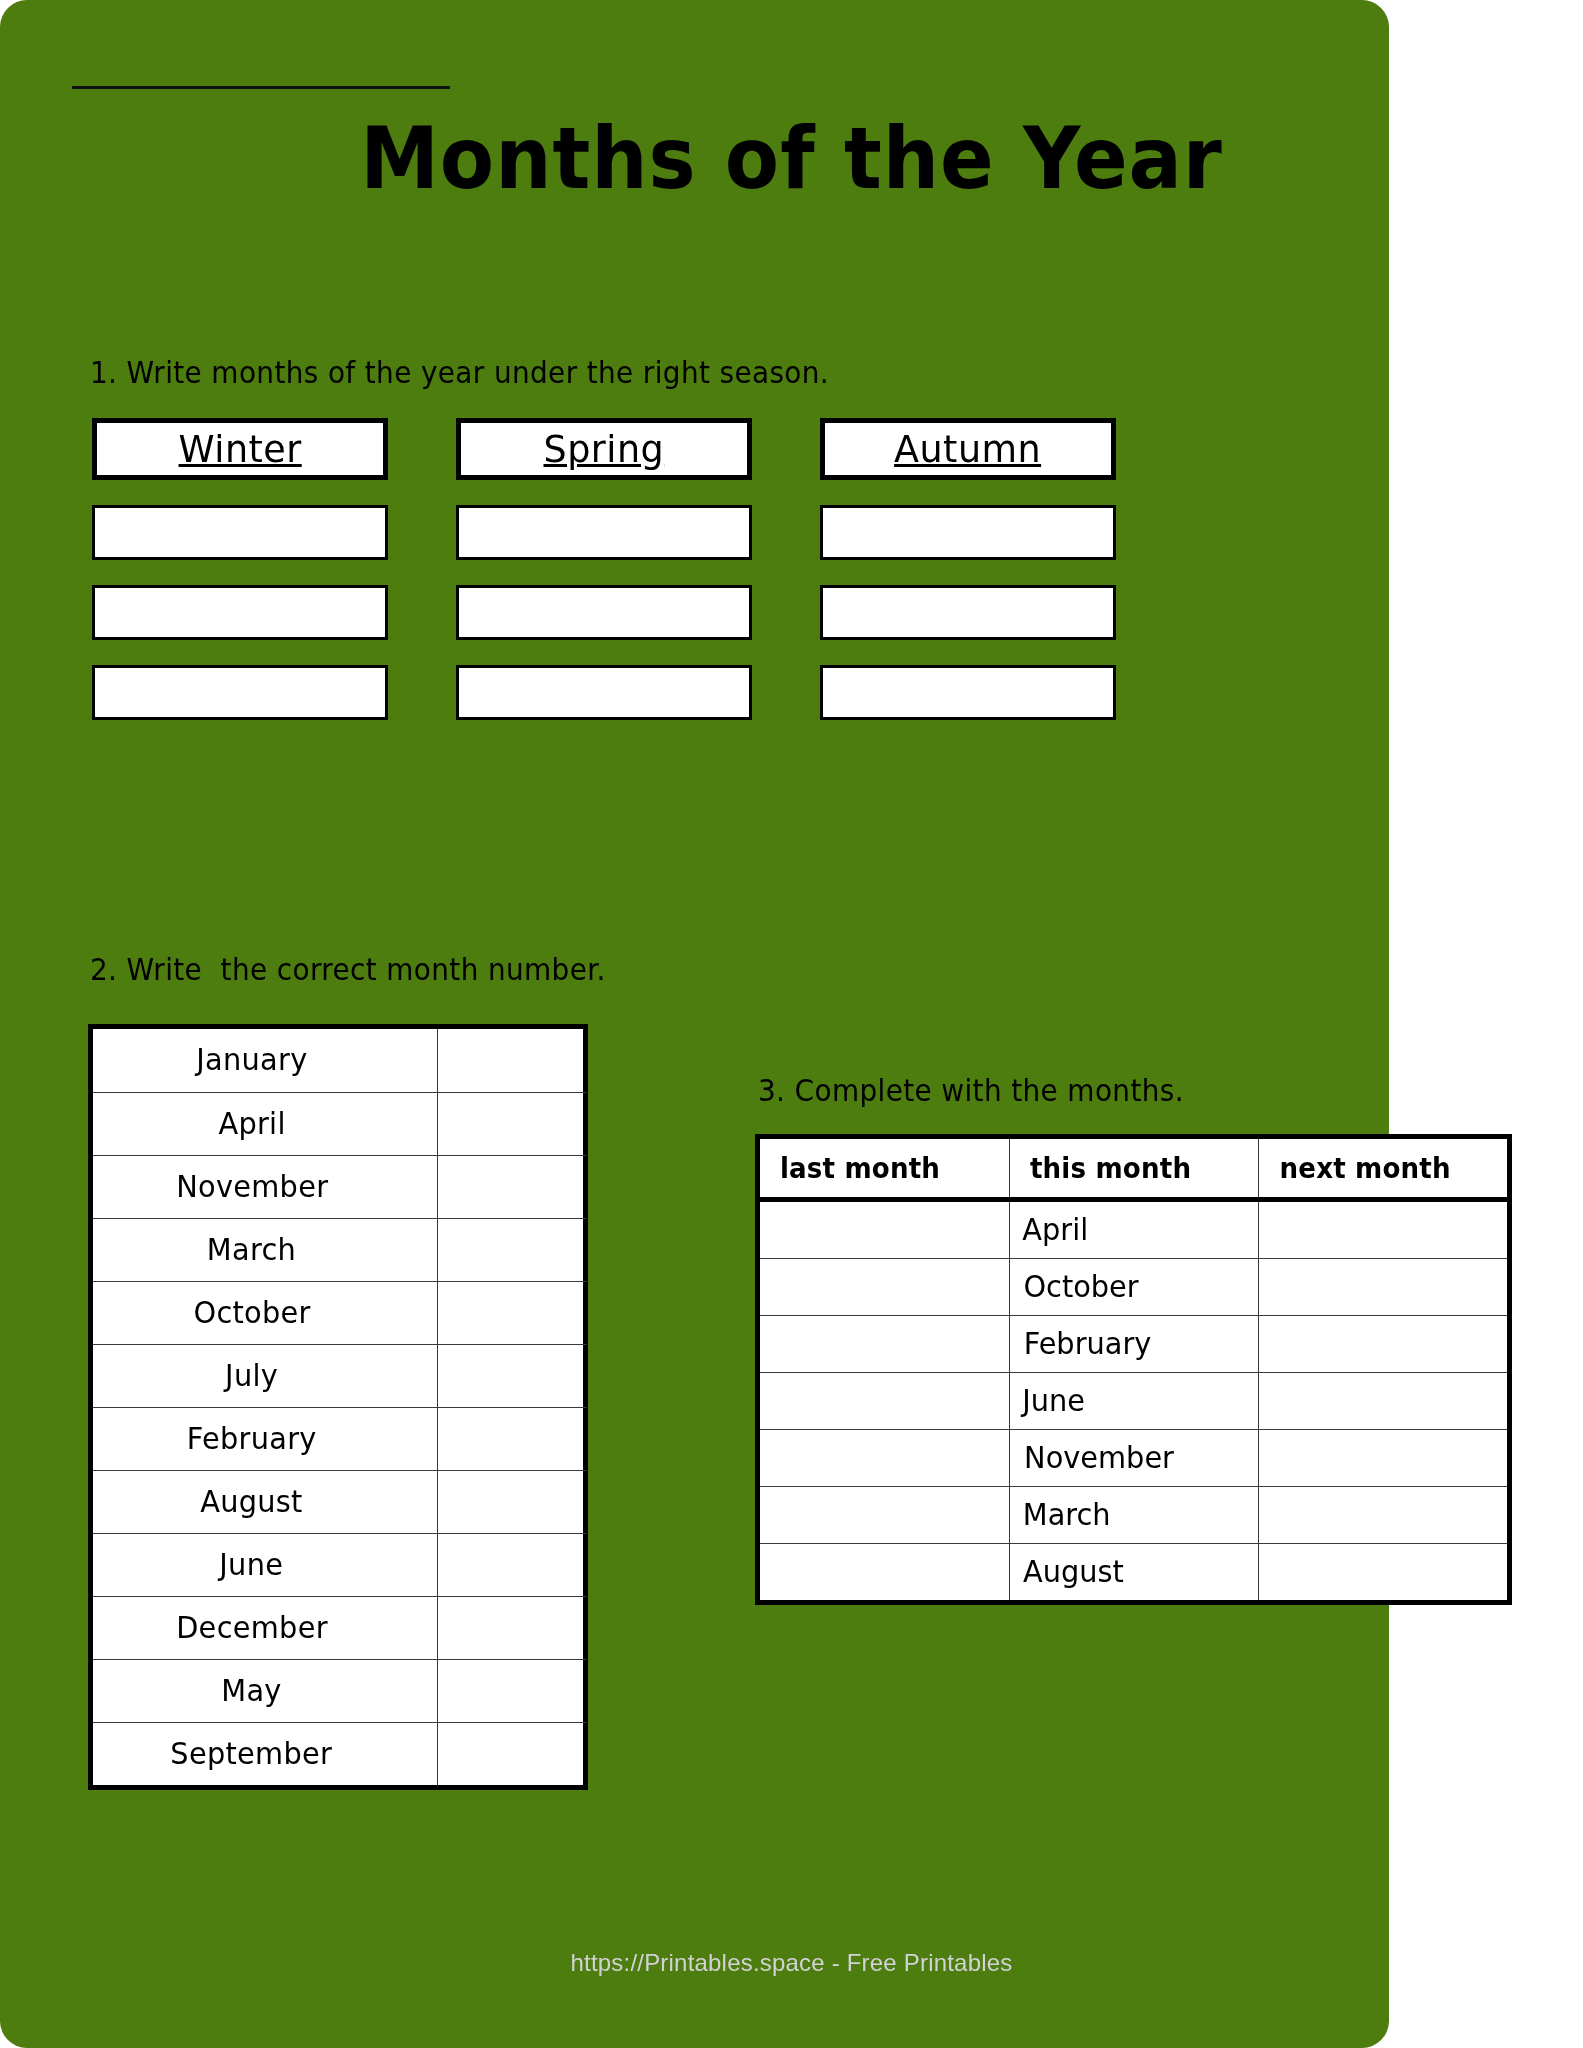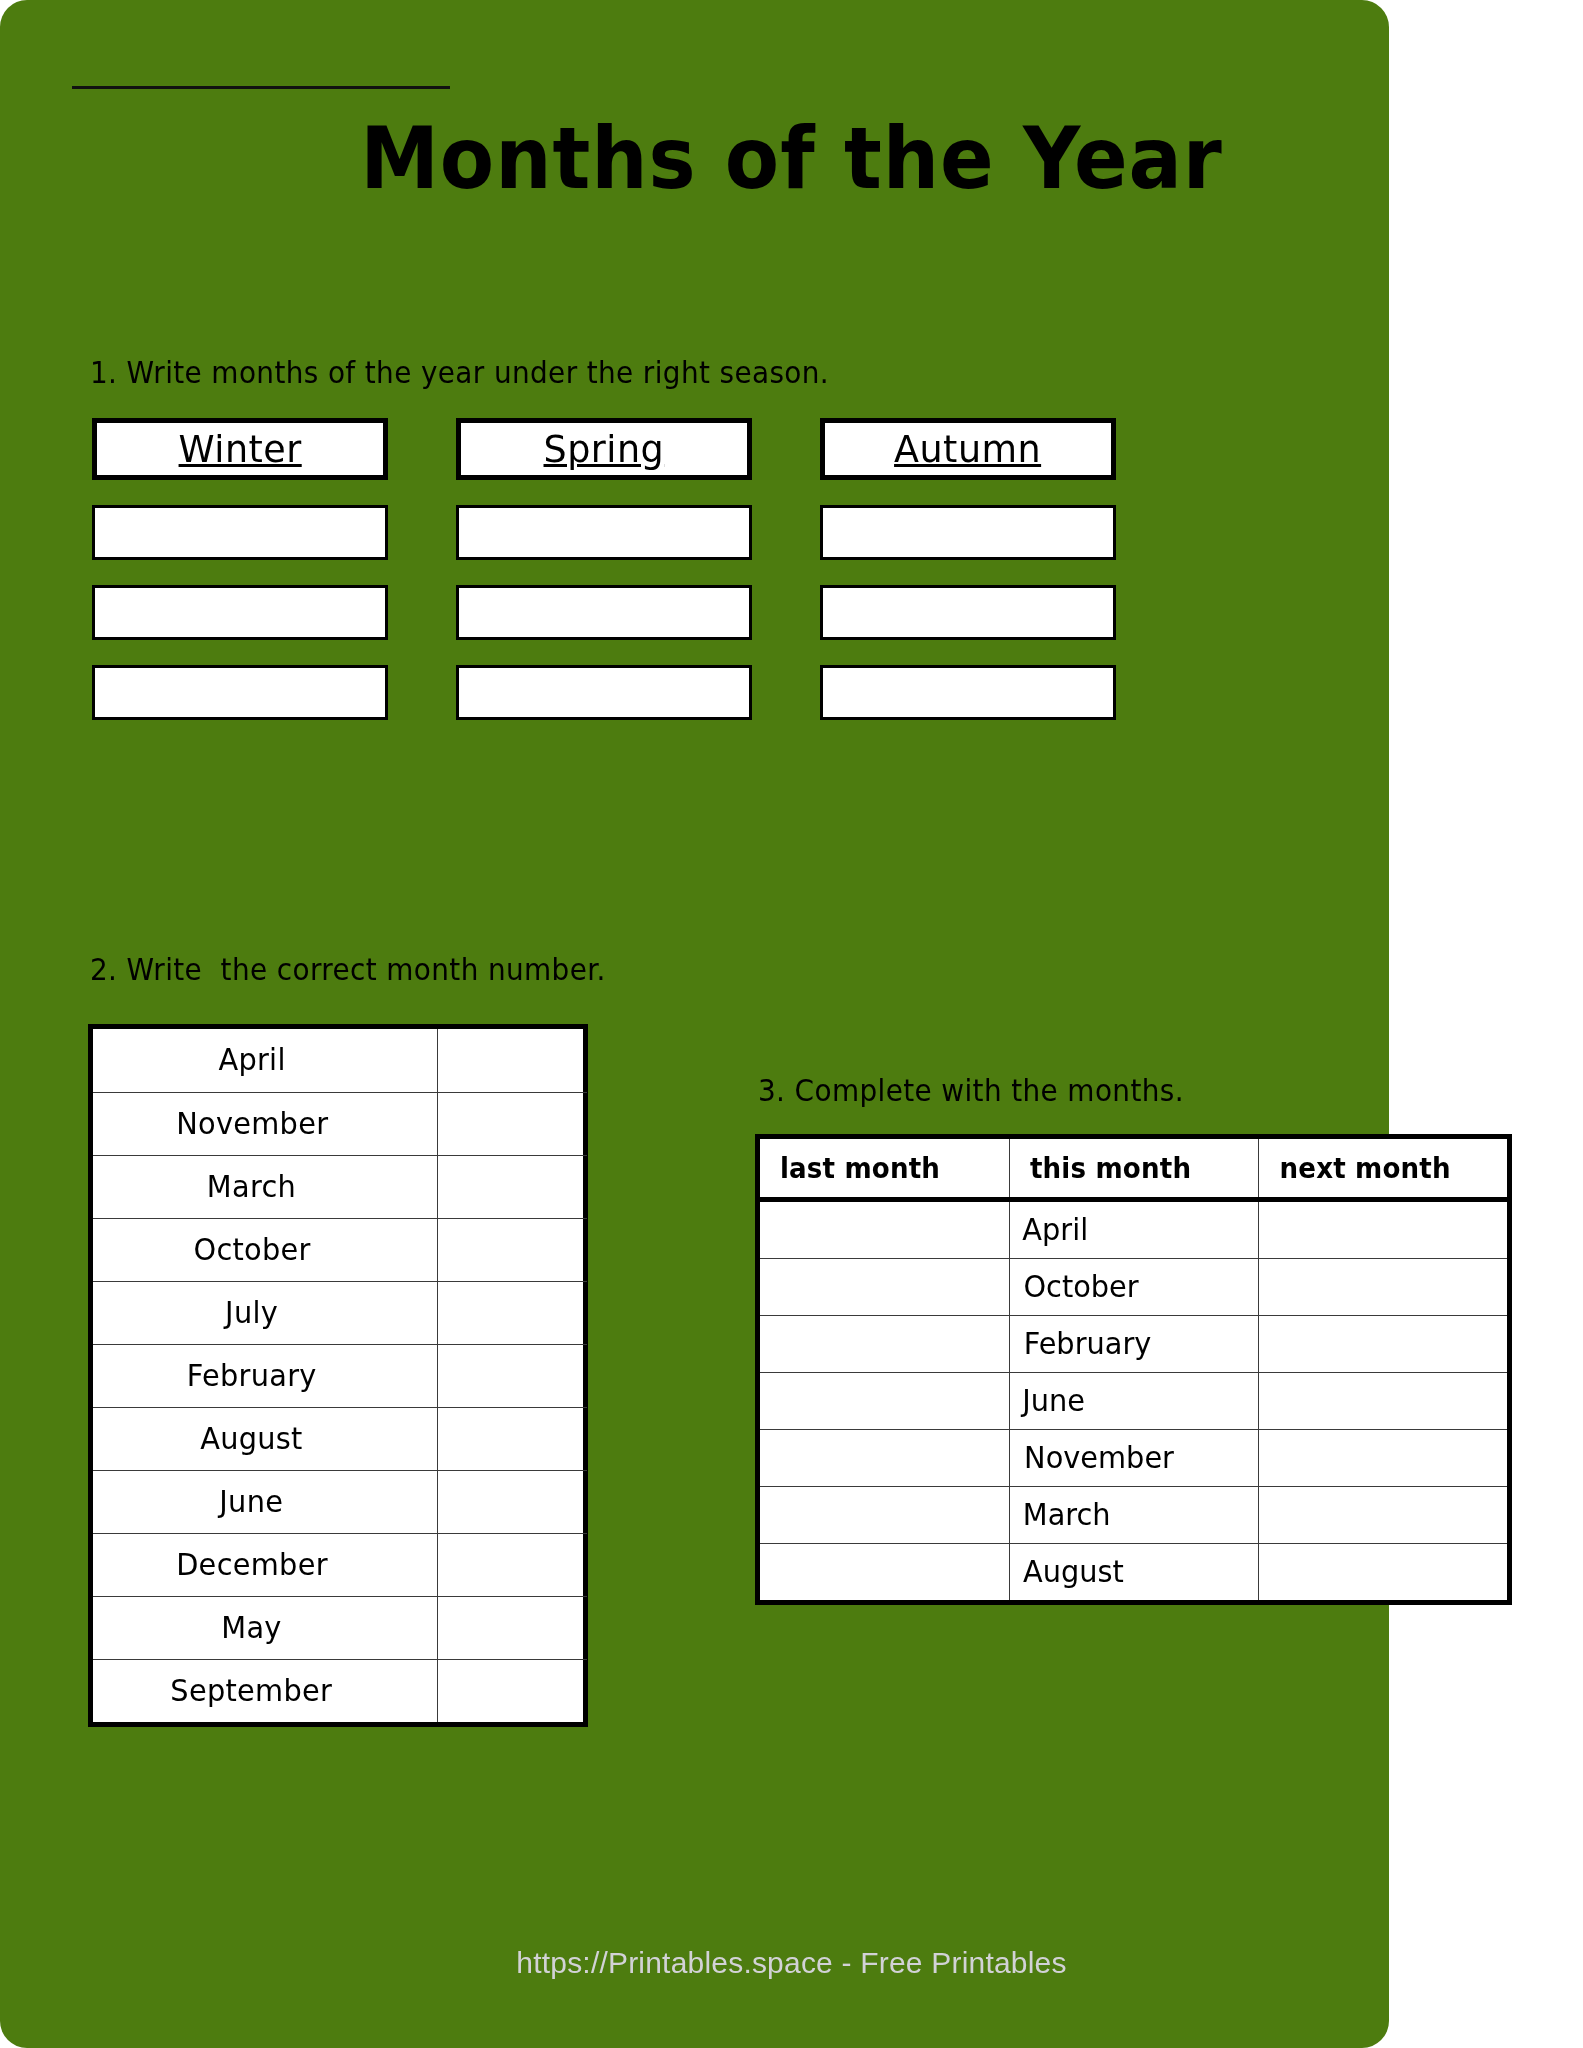--- a/index.html
+++ b/index.html
@@ -214,21 +214,21 @@
   }
 
   
   .footer-credit {
     position: absolute;
     left: 0;
     top: 1945px;
     width: 1583px;
     text-align: center;
     font-family: "Liberation Sans", sans-serif;
-    font-size: 30px;
+    font-size: 24px;
     line-height: 36px;
     color: #d2d2d6;
     letter-spacing: 0.2px;
     white-space: nowrap;
   }
 </style>
 </head>
 <body>
 
 <div class="page">
@@ -264,20 +264,24 @@
       <div class="season-answer-box"></div>
       <div class="season-answer-box"></div>
     </div>
   </div>
 
   <div class="instruction" id="instr-2">2. Write  the correct month number.</div>
 
   <div class="months-table">
     <table>
       <tbody id="month-number-rows">
+          <tr>
+            <td class="month-name-cell"><span class="month-name">January</span></td>
+            <td class="month-number-cell"><span class="month-name"></span></td>
+          </tr>
           <tr>
             <td class="month-name-cell"><span class="month-name">April</span></td>
             <td class="month-number-cell"><span class="month-name"></span></td>
           </tr>
           <tr>
             <td class="month-name-cell"><span class="month-name">November</span></td>
             <td class="month-number-cell"><span class="month-name"></span></td>
           </tr>
           <tr>
             <td class="month-name-cell"><span class="month-name">March</span></td>

